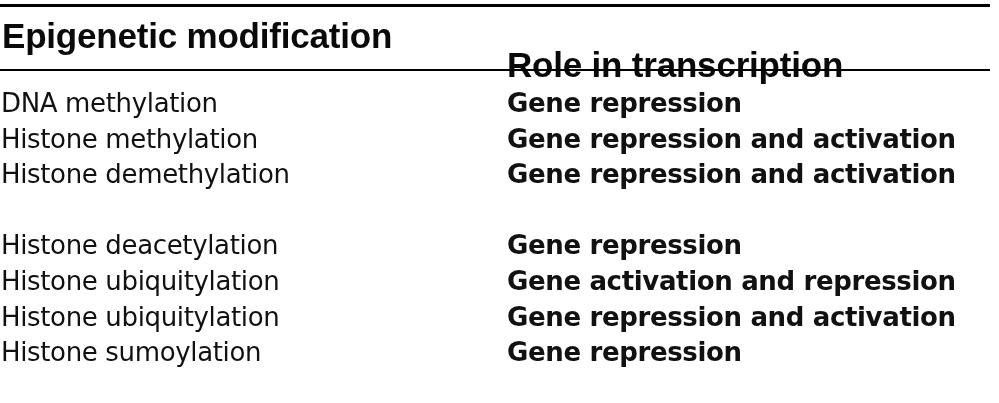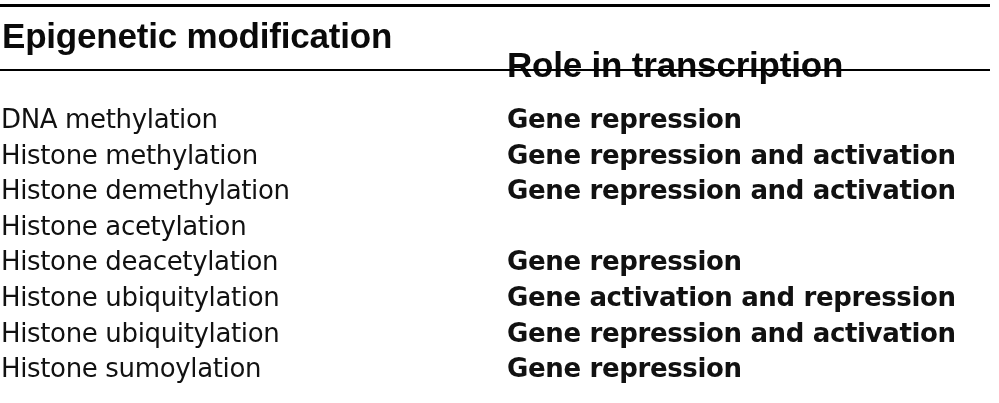--- a/index.html
+++ b/index.html
@@ -67,21 +67,21 @@
     left: 0;
     top: 86px;
     width: 990px;
   }
   .trow {
     position: relative;
     height: 35.6px;
   }
   .td {
     position: absolute;
-    top: 16px;
+    top: 0;
     font-family: "DejaVu Sans", sans-serif;
     font-weight: normal;
     font-size: 26px;
     line-height: 34px;
     letter-spacing: -0.35px;
     white-space: nowrap;
     color: #111111;
   }
   .td-col1 { left: 1px; }
   .td-col2 { left: 507px; font-weight: bold; }
@@ -111,21 +111,20 @@
       <div class="td td-col1">Histone methylation</div>
       <div class="td td-col2">Gene repression and activation</div>
     </div>
 
     <div class="trow">
       <div class="td td-col1">Histone demethylation</div>
       <div class="td td-col2">Gene repression and activation</div>
     </div>
 
     <div class="trow">
-      <div class="td td-col1">Histone acetylation</div>
     </div>
 
     <div class="trow">
       <div class="td td-col1">Histone deacetylation</div>
       <div class="td td-col2">Gene repression</div>
     </div>
 
     <div class="trow">
       <div class="td td-col1">Histone ubiquitylation</div>
       <div class="td td-col2">Gene activation and repression</div>

